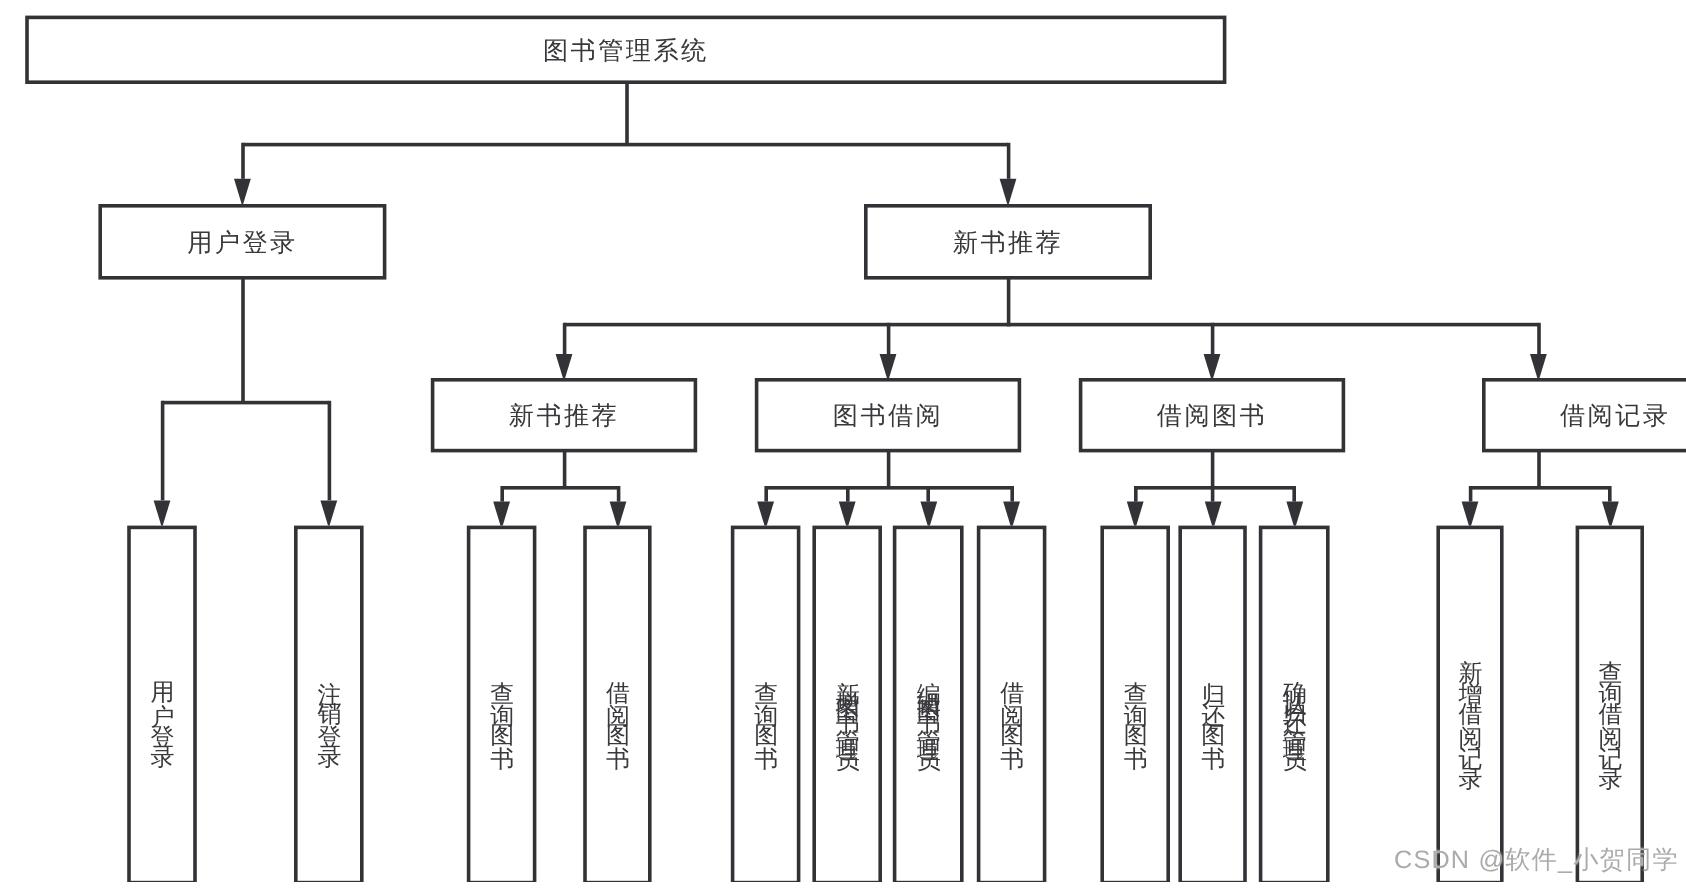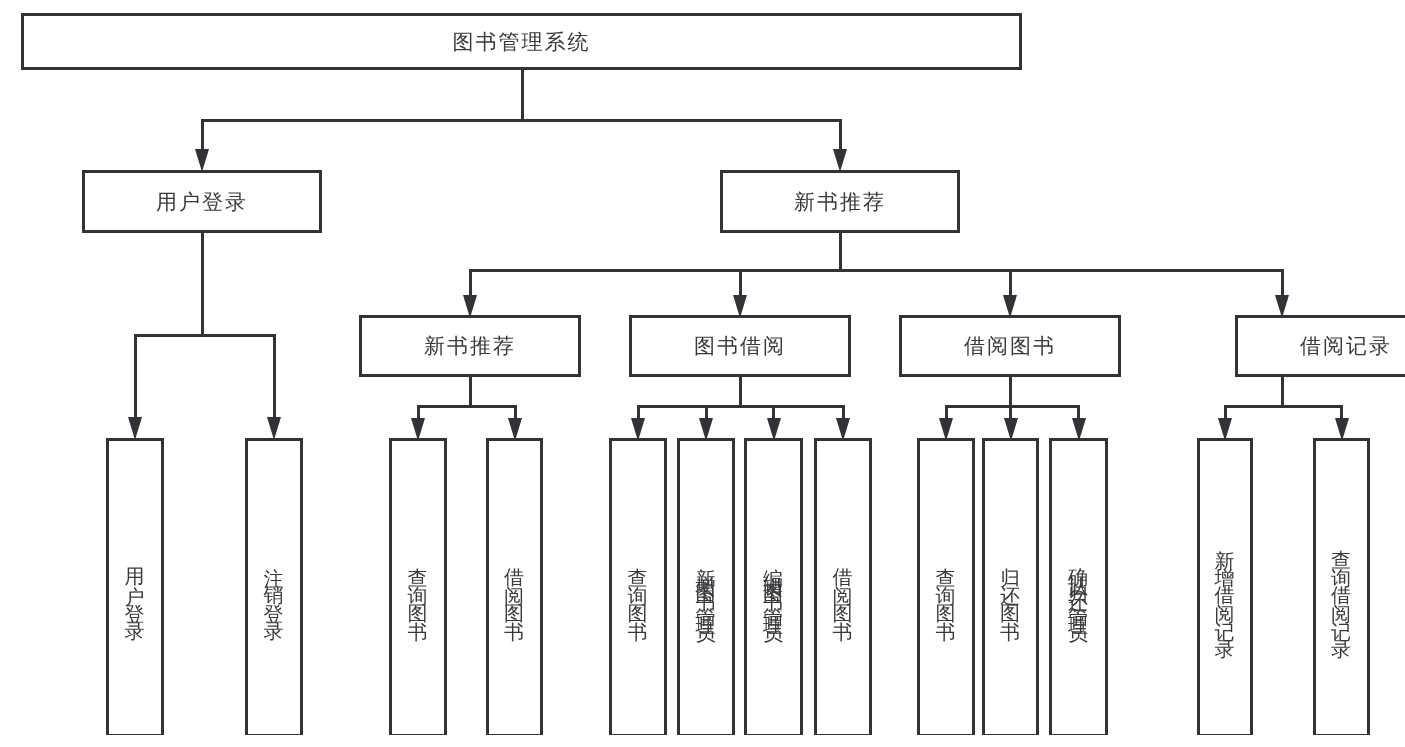--- a/index.html
+++ b/index.html
@@ -237,14 +237,15 @@
     <span style="letter-spacing: 8px;">确认归还（管理员）</span>
   </div>
 
   <div class="box v" style="left:1197px;top:438px;width:56px;height:299px">
     <span style="letter-spacing: 18px;">新增借阅记录</span>
   </div>
   <div class="box v" style="left:1313px;top:438px;width:57px;height:299px">
     <span style="letter-spacing: 18px;">查询借阅记录</span>
   </div>
 
+  <div class="watermark">CSDN @软件_小贺同学</div>
 
 </div>
 
 </body></html>

